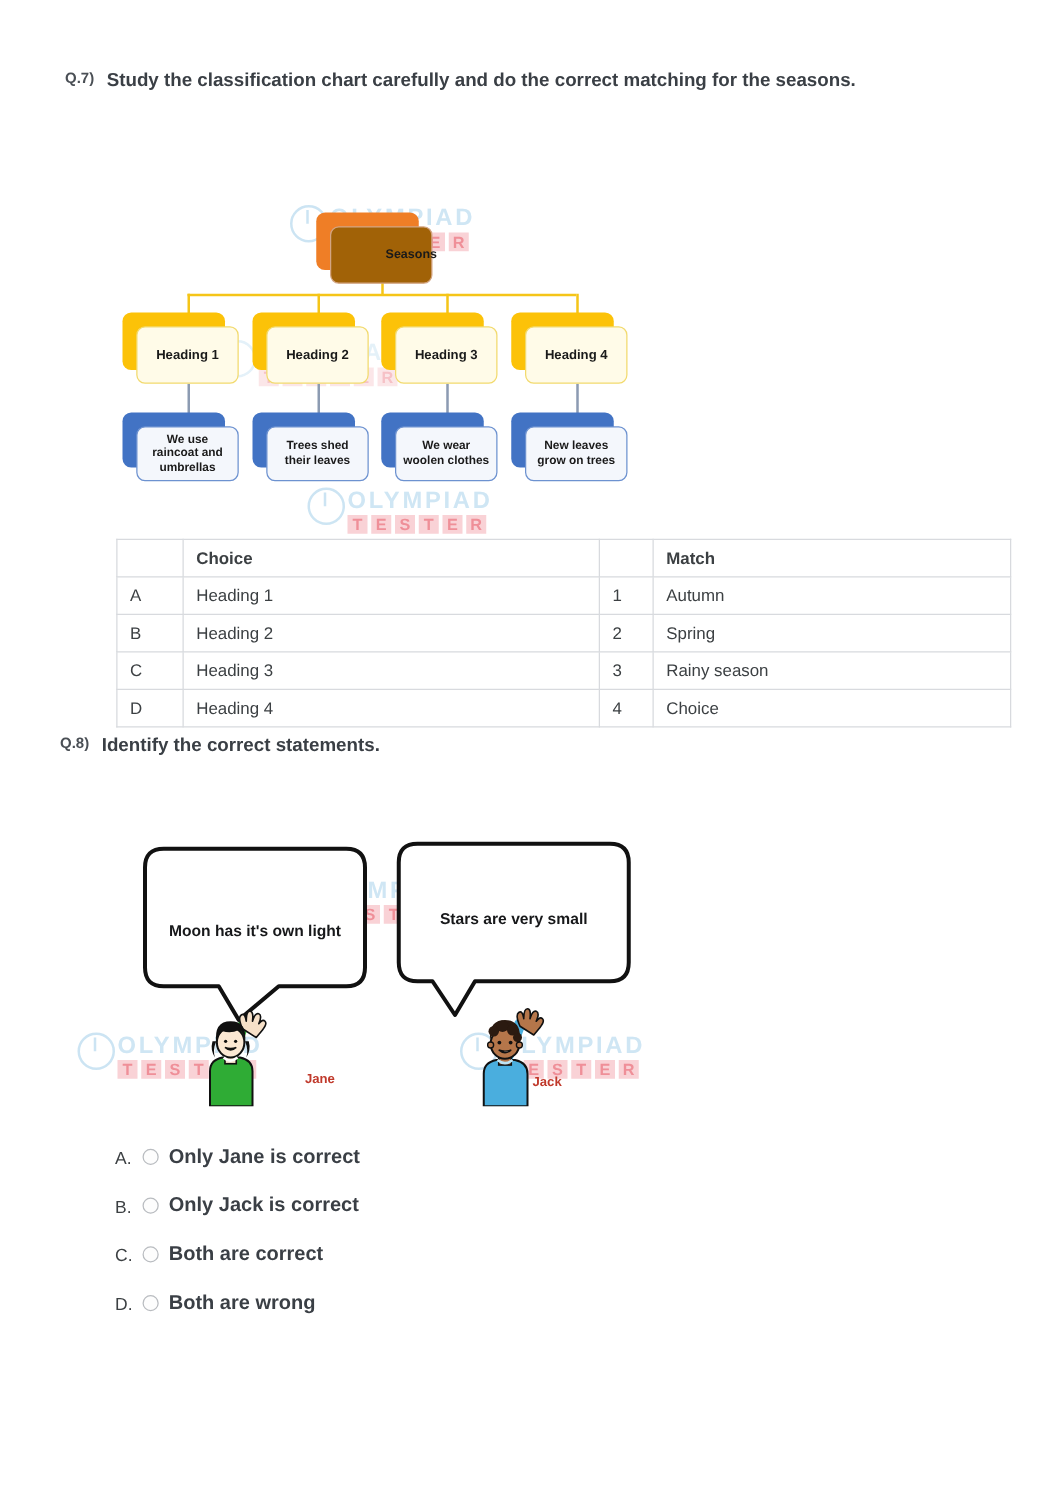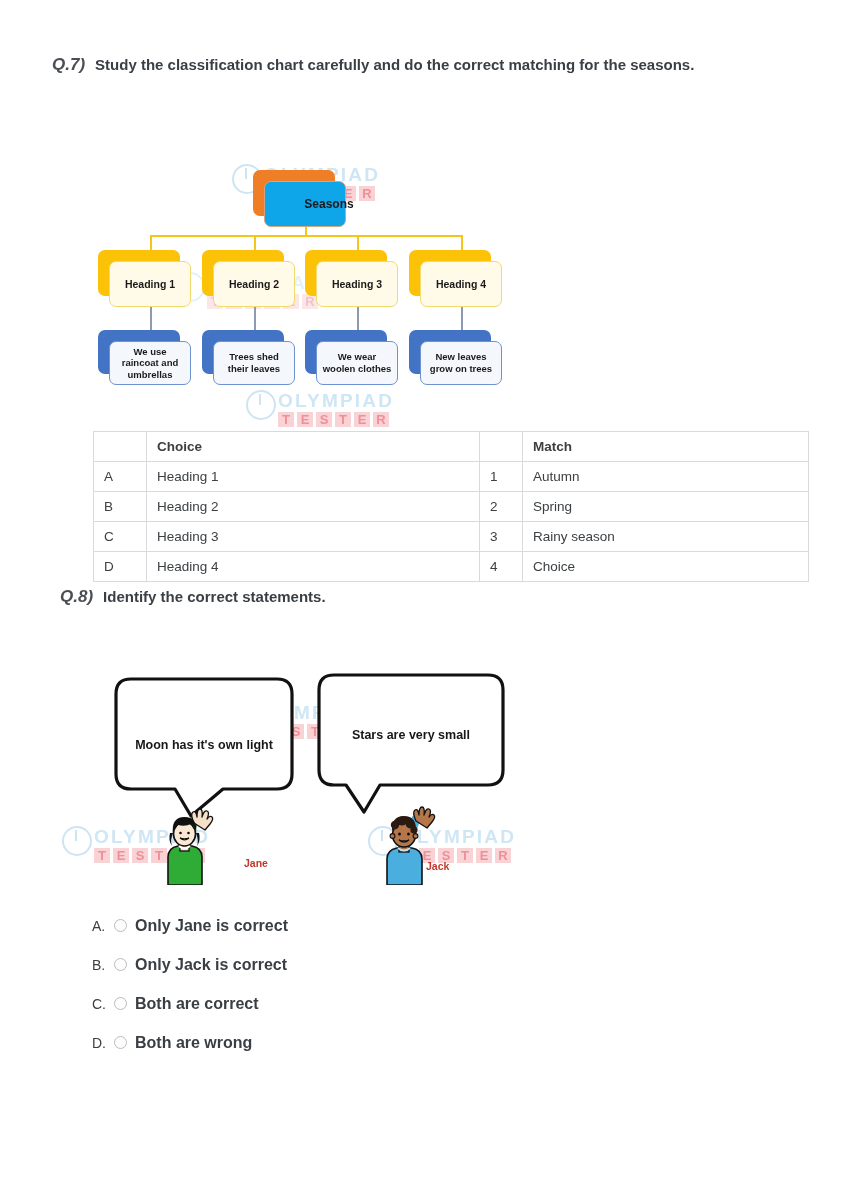--- a/index.html
+++ b/index.html
@@ -9,30 +9,30 @@
     font-family:"Liberation Sans", sans-serif;
     color:#3c4043;
     position:relative;
     overflow:hidden;
   }
   .page { position:absolute; inset:0; }
 
   
   .q-block { position:absolute; display:flex; align-items:flex-start; }
   .q-num {
-    font-style:italic; font-weight:600; font-size:17px;
+    font-weight:600; font-size:12px;
     color:#4a4f55; white-space:nowrap; padding-top:1px;
   }
   .q-text {
     font-weight:bold; font-size:15px; line-height:1.45;
     color:#3a3f45; margin-left:10px;
   }
   #q7 { left:52px; top:54px; width:690px; }
   #q7 .q-text { width:640px; }
-  #q8 { left:60px; top:586px; width:600px; }
+  #q8 { left:48px; top:586px; width:600px; }
 
   
   .wm { position:absolute; pointer-events:none; user-select:none; }
   .wm .ring {
     position:absolute; left:0; top:2px;
     width:26px; height:26px; border-radius:50%;
     border:2px solid #bcdcef; opacity:.75;
   }
   .wm .ring:after{
     content:""; position:absolute; left:11px; top:2px;
@@ -65,21 +65,21 @@
     width:100%; height:100%;
     border-radius:7px; box-sizing:border-box;
     display:flex; align-items:center; justify-content:center;
     text-align:center; font-weight:bold; color:#1a1a1a;
     line-height:1.22;
   }
 
   
   #node-root { left:161px; top:10px; width:82px; height:46px; }
   #node-root .shadow { background:#ef7e26; }
-  #node-root .face { background:#0ea5e9; border:1.4px solid #d3a583; font-size:12px;padding-left:48px; }
+  #node-root .face { background:#a16207; border:1.4px solid #d3a583; font-size:10px;padding-left:48px; }
 
   
   .node-h { top:90px; width:82px; height:46px; }
   .node-h .shadow { background:#fcc208; }
   .node-h .face { background:#fffbe8; border:1.4px solid #f2da6e; font-size:10.5px; }
   #node-h1 { left:6px; }
   #node-h2 { left:110px; }
   #node-h3 { left:213px; }
   #node-h4 { left:317px; }
 

